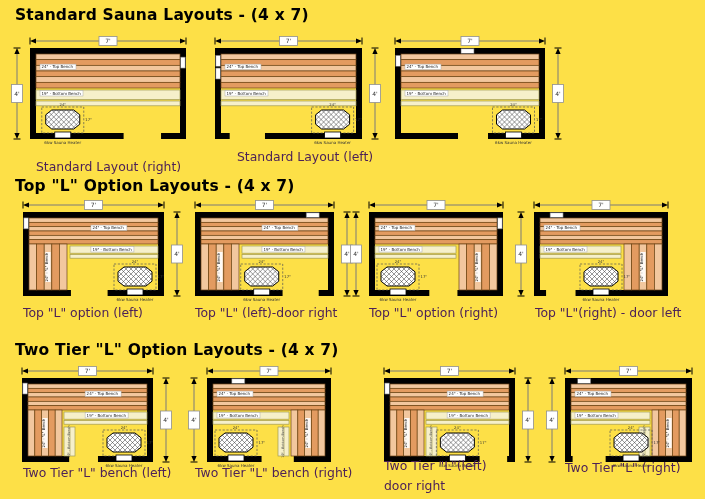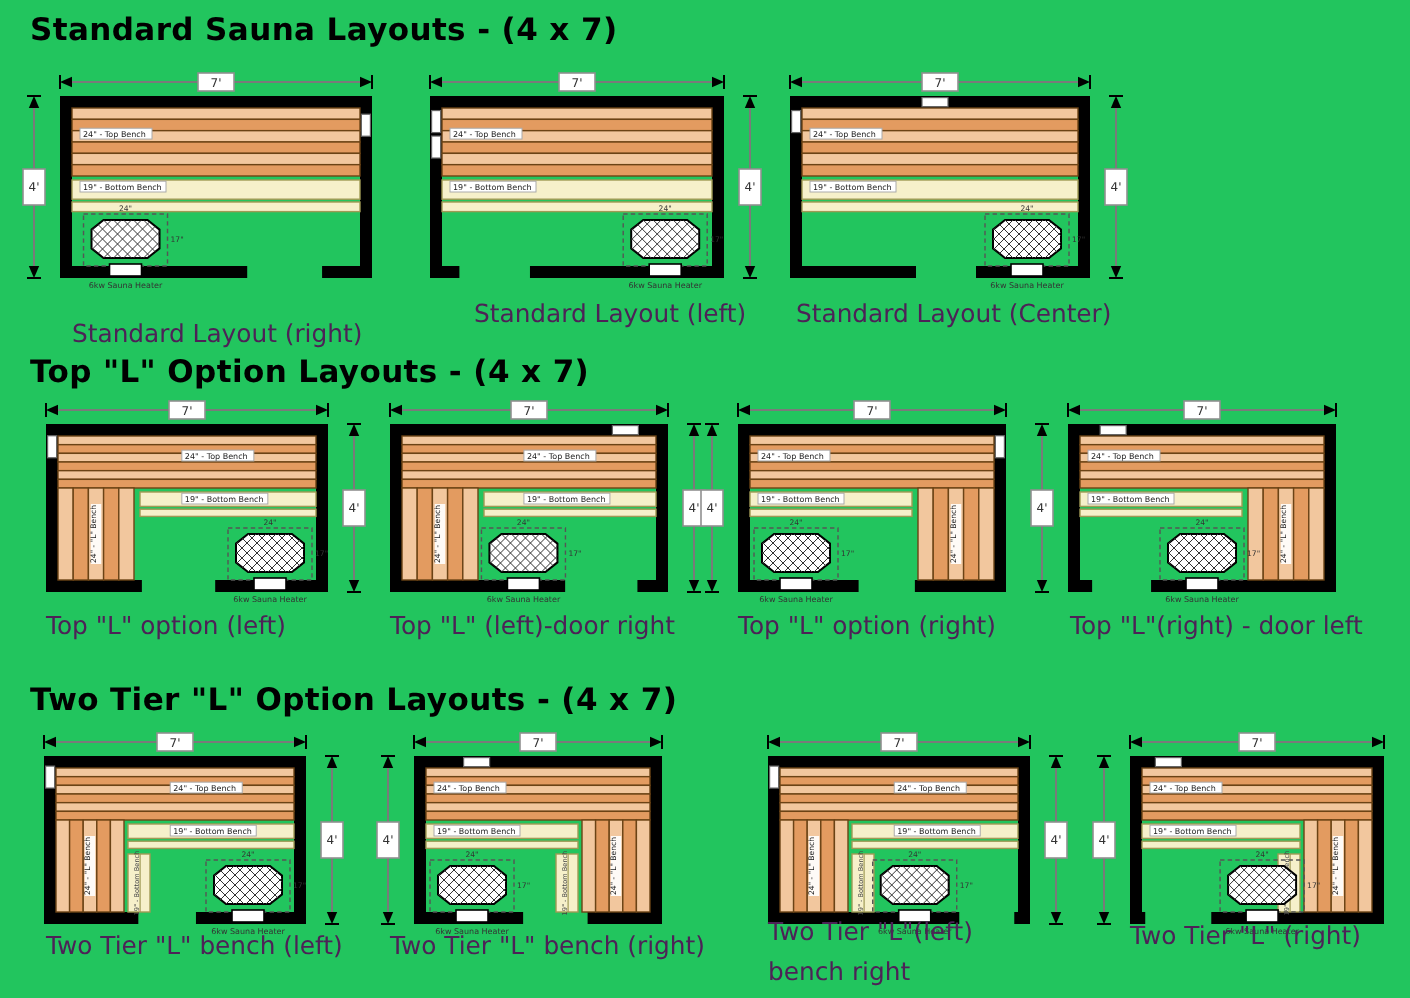--- a/index.html
+++ b/index.html
@@ -1,16 +1,16 @@
 <!DOCTYPE html>
 <html><head>
 <meta charset="utf-8">
 <style>
   html,body{margin:0;padding:0;background:#fff;}
-  #canvas{position:relative;width:705px;height:499px;background:#22c55e;overflow:hidden;
+  #canvas{position:relative;width:705px;height:499px;background:#fde047;overflow:hidden;
           font-family:"DejaVu Sans","Liberation Sans",sans-serif;}
   .heading{position:absolute;font-size:15.5px;font-weight:bold;color:#000;white-space:nowrap;letter-spacing:0.2px;}
   .caption{position:absolute;font-size:12.4px;color:#4d2257;white-space:nowrap;line-height:1.6;}
   .caption span{display:block;}
   svg{position:absolute;overflow:visible;}
 </style>
 </head>
 <body>
 
 <div id="canvas">
@@ -845,29 +845,28 @@
           <line x1="125.04" y1="69" x2="106.04" y2="88" stroke="#333" stroke-width="0.5"></line>
         </g>
         <rect x="84.04" y="91" width="16" height="6" fill="#fff" stroke="#000" stroke-width="0.8"></rect>
         <text x="92.04" y="103" font-size="4" fill="#333" font-family="DejaVu Sans, sans-serif" text-anchor="middle">6kw Sauna Heater</text>
         <rect x="38.7" y="14.8" width="13" height="4.5" fill="#fff" stroke="#666" stroke-width="0.6"></rect>
       </svg>
     </div>
 
   <div class="caption" style="left:36px;top:157px;">Standard Layout (right)</div>
   <div class="caption" style="left:217px;top:147px;margin-left:20px;">Standard Layout (left)</div>
-  <div class="caption" style="left:398px;top:147px;">Standard Layout (Center)</div>
 
   <div class="caption" style="left:23px;top:303px;">Top "L" option (left)</div>
   <div class="caption" style="left:195px;top:303px;">Top "L" (left)-door right</div>
   <div class="caption" style="left:369px;top:303px;">Top "L" option (right)</div>
   <div class="caption" style="left:535px;top:303px;">Top "L"(right) - door left</div>
 
   <div class="caption" style="left:23px;top:463px;">Two Tier "L" bench (left)</div>
   <div class="caption" style="left:195px;top:463px;">Two Tier "L" bench (right)</div>
   <div class="caption" style="left:384px;top:456px;">
     <span>Two Tier "L"(left)</span>
-    <span>bench right</span>
+    <span>door right</span>
   </div>
   <div class="caption" style="left:565px;top:458px;">
     <span>Two Tier "L" (right)</span>
   </div>
 </div>
 
 </body></html>

